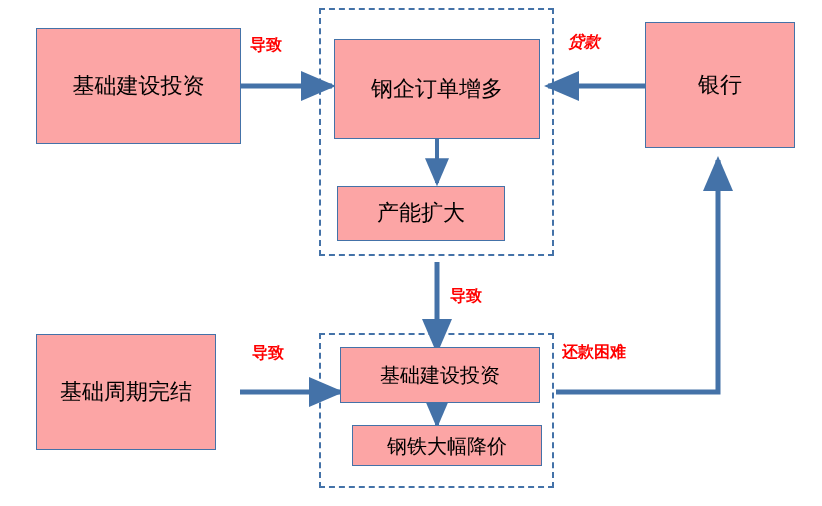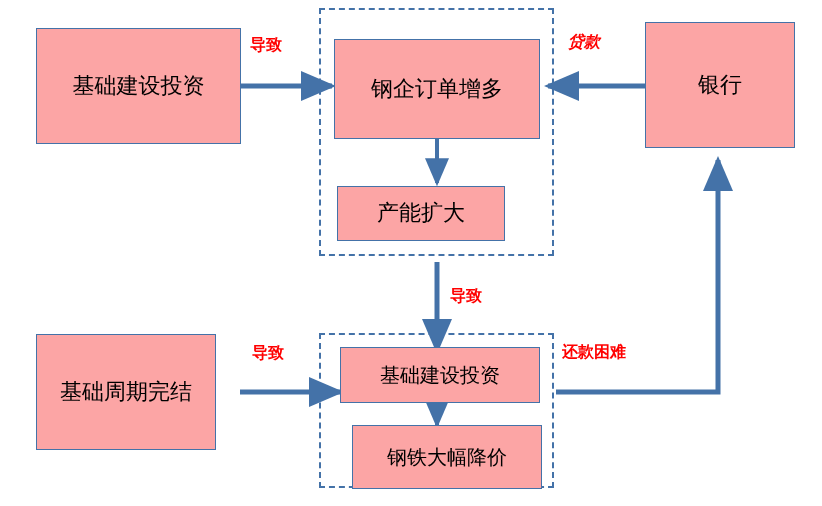--- a/index.html
+++ b/index.html
@@ -99,21 +99,21 @@
   </div>
 
   <div class="box box-lg" style="left:36px; top:334px; width:180px; height:116px;">
     <span>基础周期完结</span>
   </div>
 
   <div class="box box-md" style="left:340px; top:347px; width:200px; height:56px;">
     <span>基础建设投资</span>
   </div>
 
-  <div class="box box-md" style="left:352px; top:425px; width:190px; height:64px;">
+  <div class="box box-md" style="left:352px; top:425px; width:190px; height:41px;">
     <span>钢铁大幅降价</span>
   </div>
 
   <div class="label" style="left:250px; top:37px;">导致</div>
   <div class="label" style="left:568px; top:34px;font-style:italic;">贷款</div>
   <div class="label" style="left:450px; top:288px;">导致</div>
   <div class="label" style="left:252px; top:345px;">导致</div>
   <div class="label" style="left:562px; top:345px;font-family:Liberation Mono, monospace;">还款困难</div>
 
 </div>

